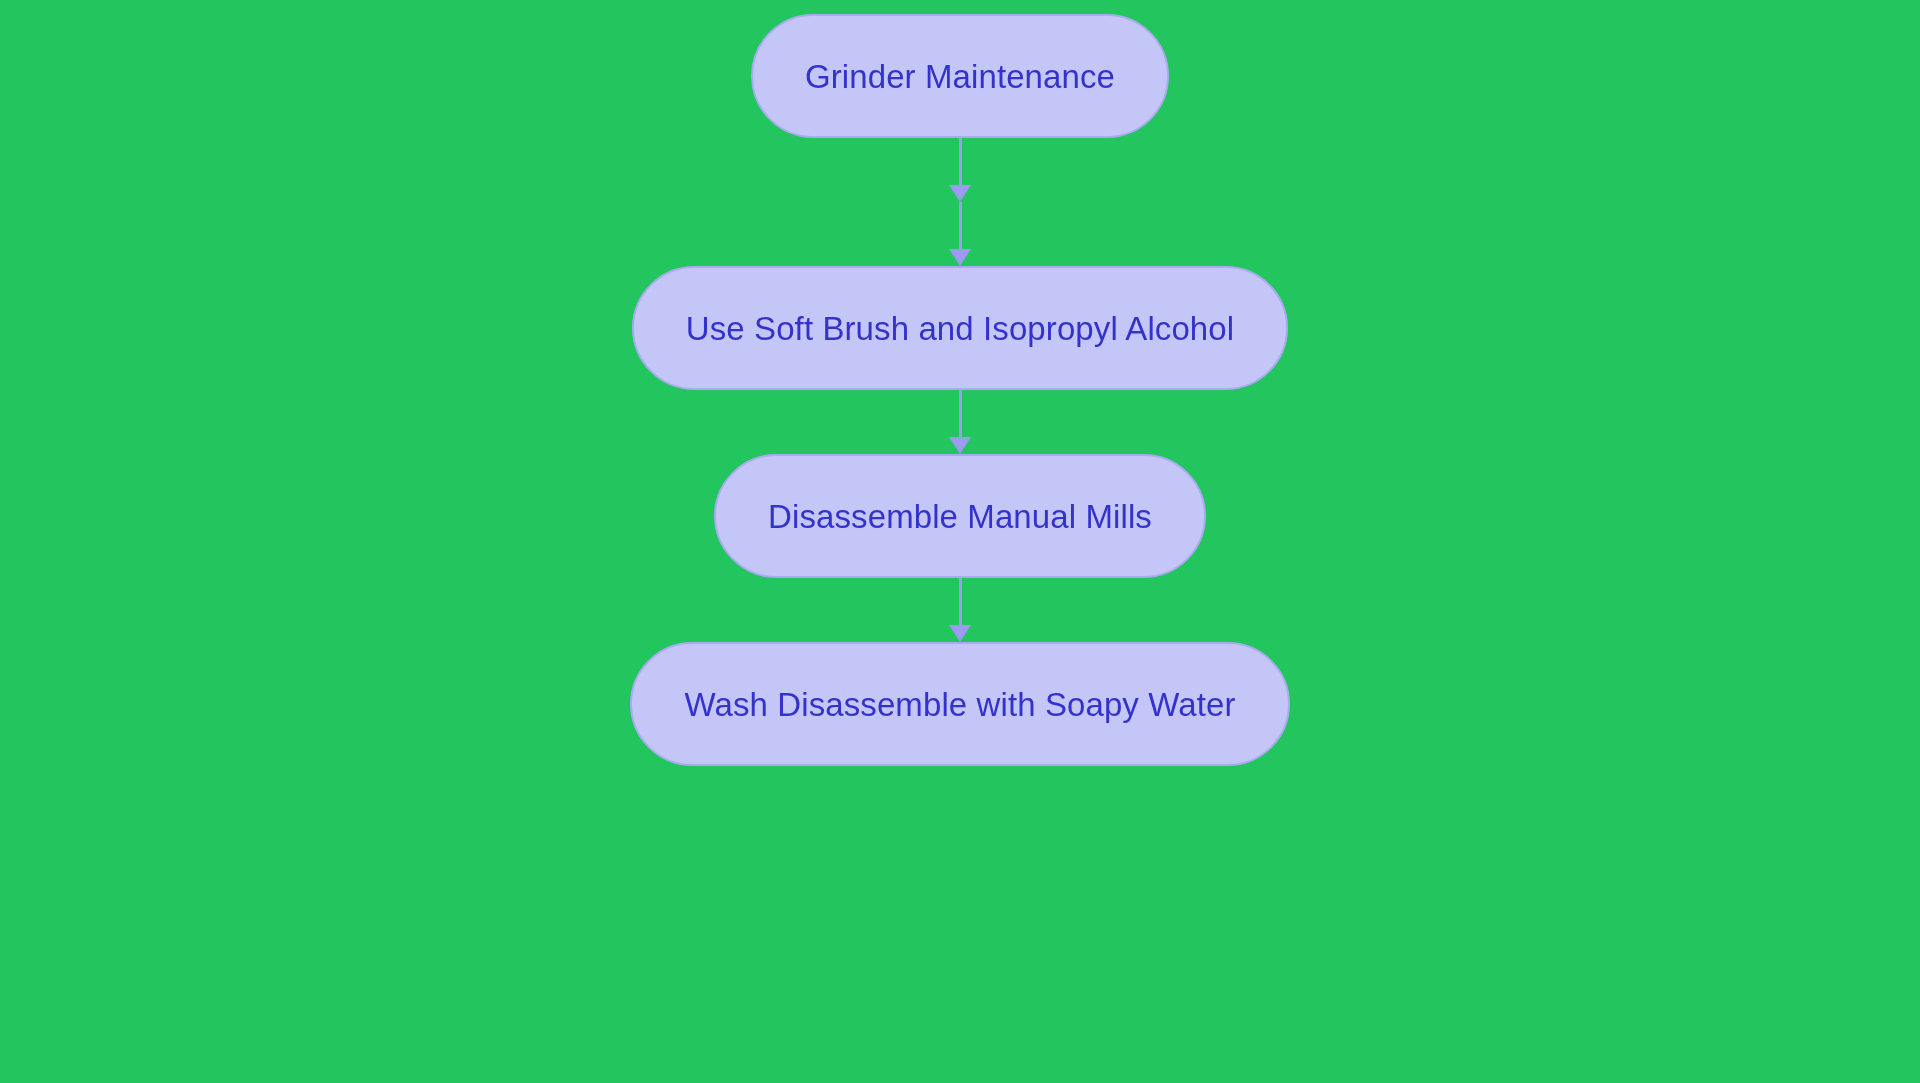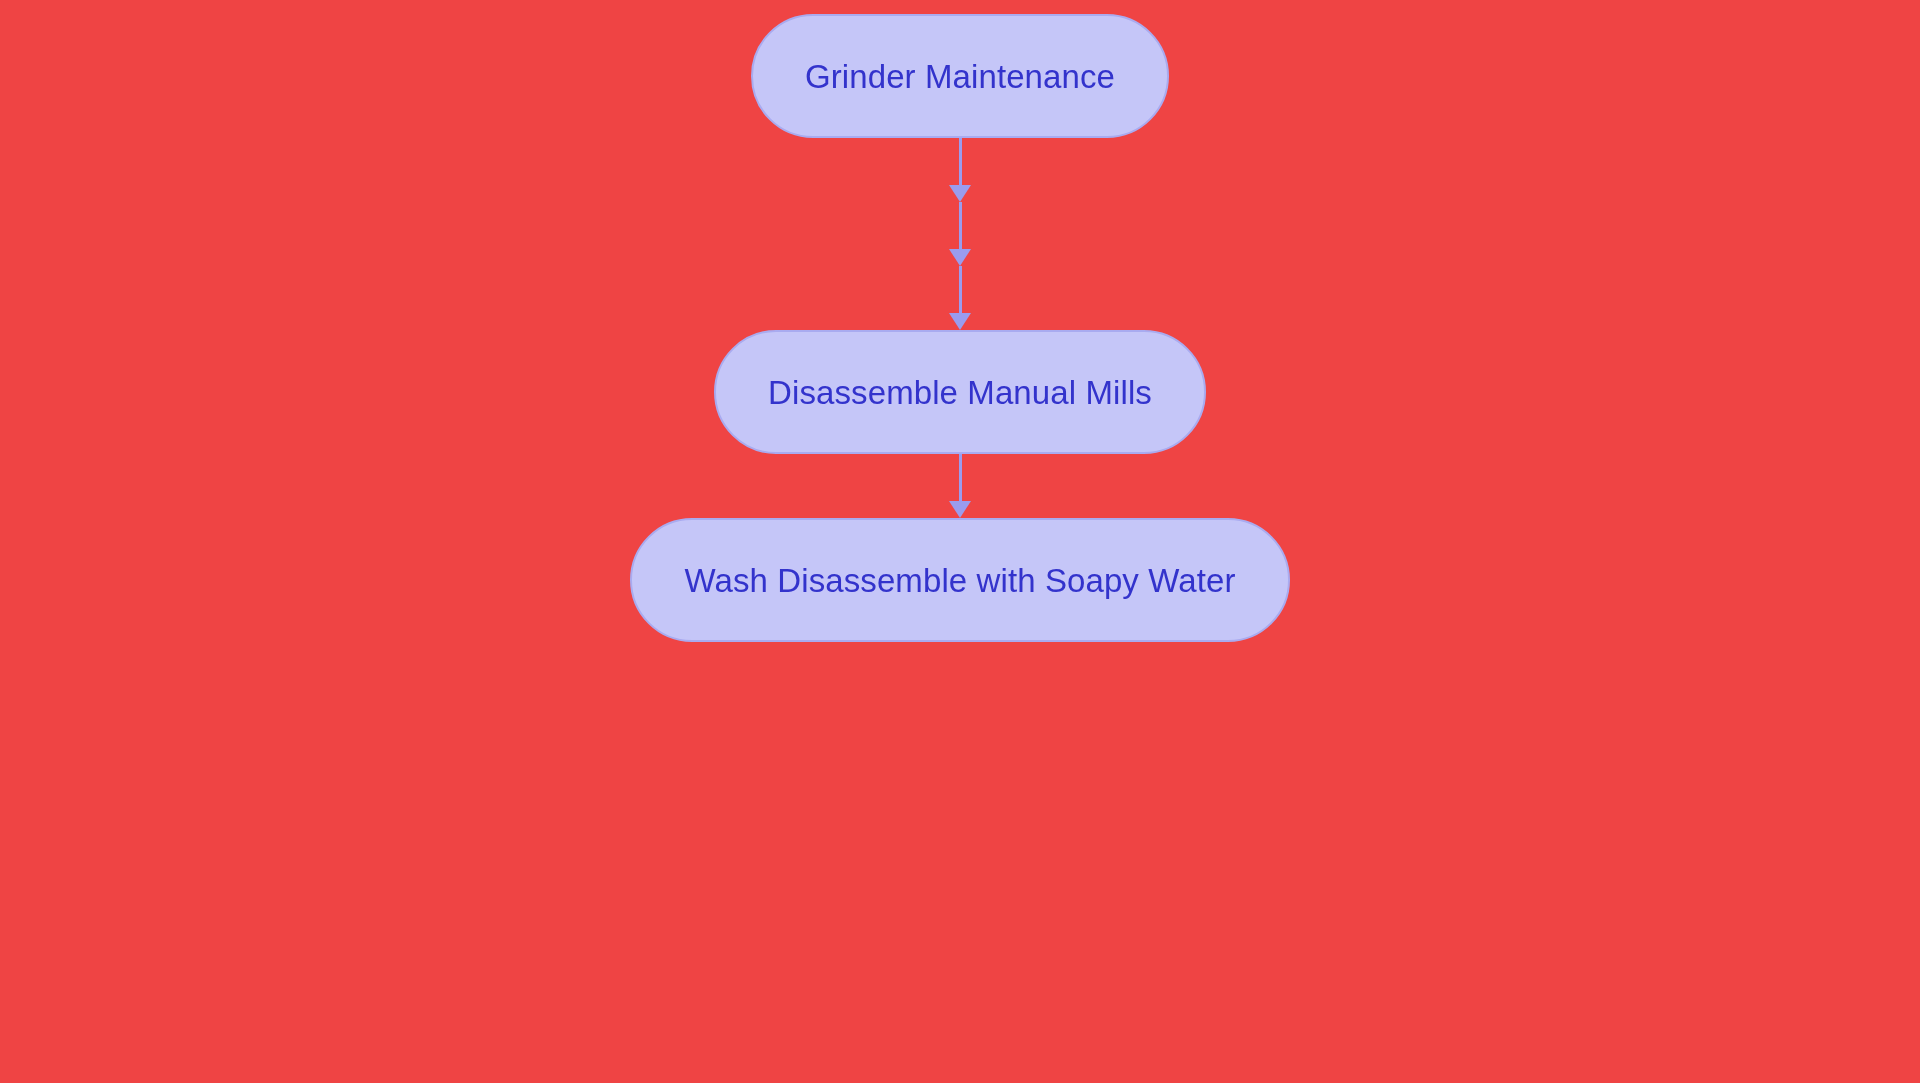--- a/index.html
+++ b/index.html
@@ -11,21 +11,21 @@
     width: 1920px;
     height: 1083px;
     font-family: "Liberation Sans", "DejaVu Sans", sans-serif;
     overflow: hidden;
   }
 
   #flowchart {
     position: relative;
     width: 1920px;
     height: 1083px;
-    background: #ef4444;
+    background: #22c55e;
   }
 
   .flow-column {
     position: absolute;
     left: 0;
     top: 0;
     width: 1920px;
     height: 1083px;
     display: flex;
     flex-direction: column;
@@ -99,20 +99,23 @@
       <div class="connector-line"></div>
       <div class="connector-head"></div>
     </div>
 
 
     <div class="connector">
       <div class="connector-line"></div>
       <div class="connector-head"></div>
     </div>
 
+    <div class="node">
+      <span class="node-label">Use Soft Brush and Isopropyl Alcohol</span>
+    </div>
 
     <div class="connector">
       <div class="connector-line"></div>
       <div class="connector-head"></div>
     </div>
 
     <div class="node">
       <span class="node-label">Disassemble Manual Mills</span>
     </div>
 

